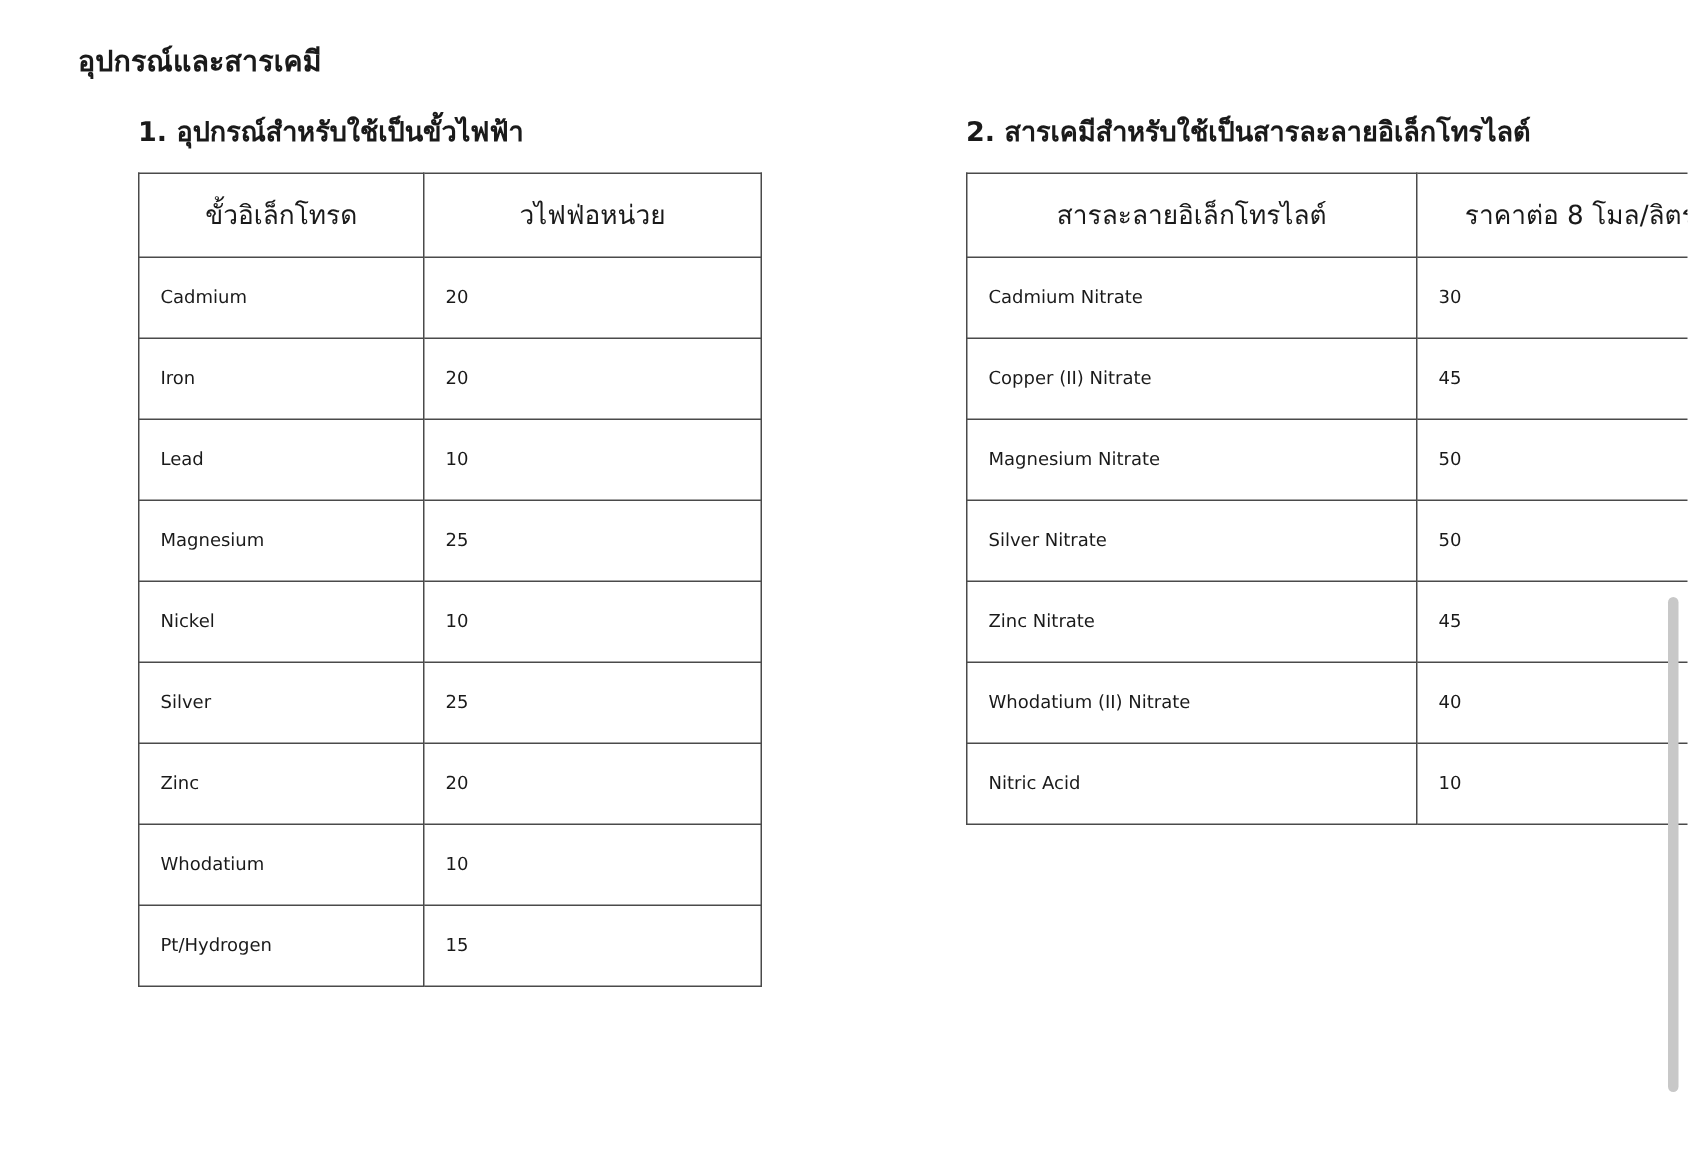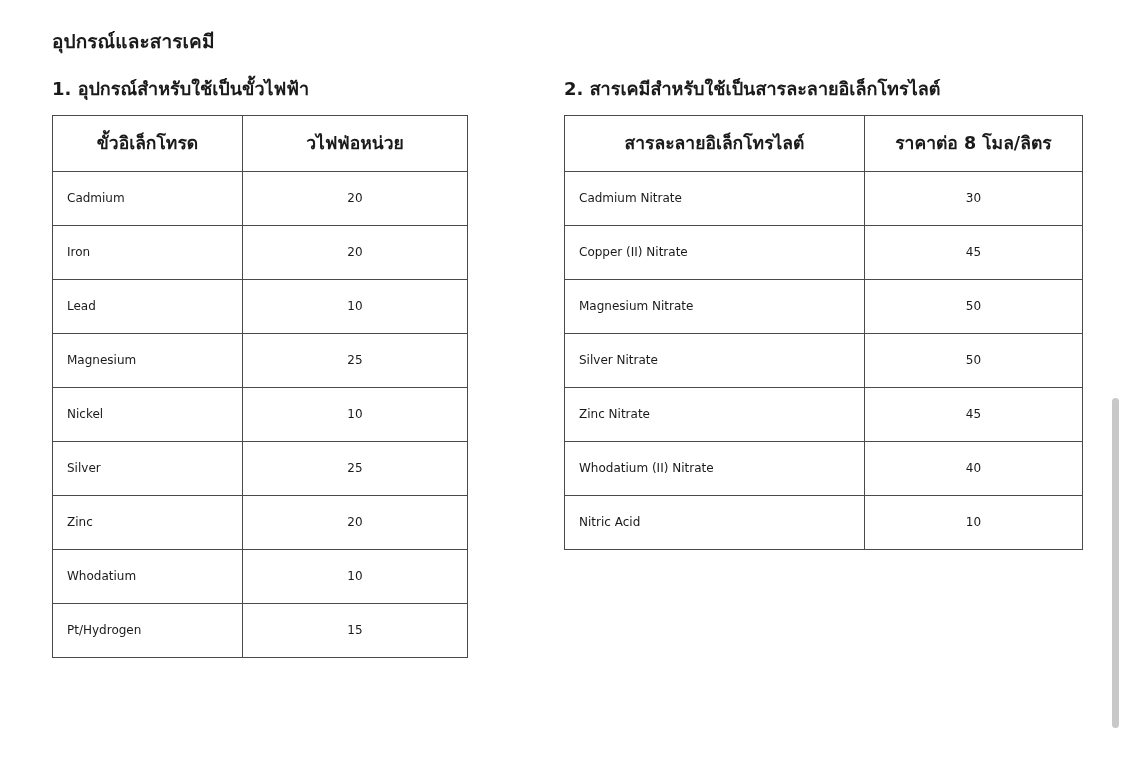--- a/index.html
+++ b/index.html
@@ -29,20 +29,21 @@
     margin: 0 0 22px 0;
     letter-spacing: 0.1px;
   }
   .columns {
     display: flex;
     gap: 92px;
     align-items: flex-start;
   }
   .column {
     flex: 0 0 auto;
+    margin-left: 40px;
   }
   .col-left { width: 420px; }
   .col-right { width: 520px; }
 
   .section-heading {
     font-size: 18px;
     font-weight: bold;
     margin: 0 0 14px 0;
     line-height: 1.35;
     white-space: nowrap;
@@ -56,29 +57,29 @@
     border: 1px solid #4a4a4a;
     font-weight: normal;
     font-size: 12px;
     height: 54px;
     box-sizing: border-box;
     padding: 0 14px;
     vertical-align: middle;
   }
   table.data-table th {
     text-align: center;
-    font-weight: bold;
+    font-weight: normal;
     font-size: 17.5px;
     height: 56px;
   }
   table.data-table td.name-cell {
     text-align: left;
   }
   table.data-table td.price-cell {
-    text-align: center;
+    text-align: left;
   }
 
   
   .col-left table { width: 415px; }
   .col-left col.c1 { width: 190px; }
   .col-left col.c2 { width: 225px; }
 
   
   .col-right table { width: 518px; }
   .col-right col.c1 { width: 300px; }

